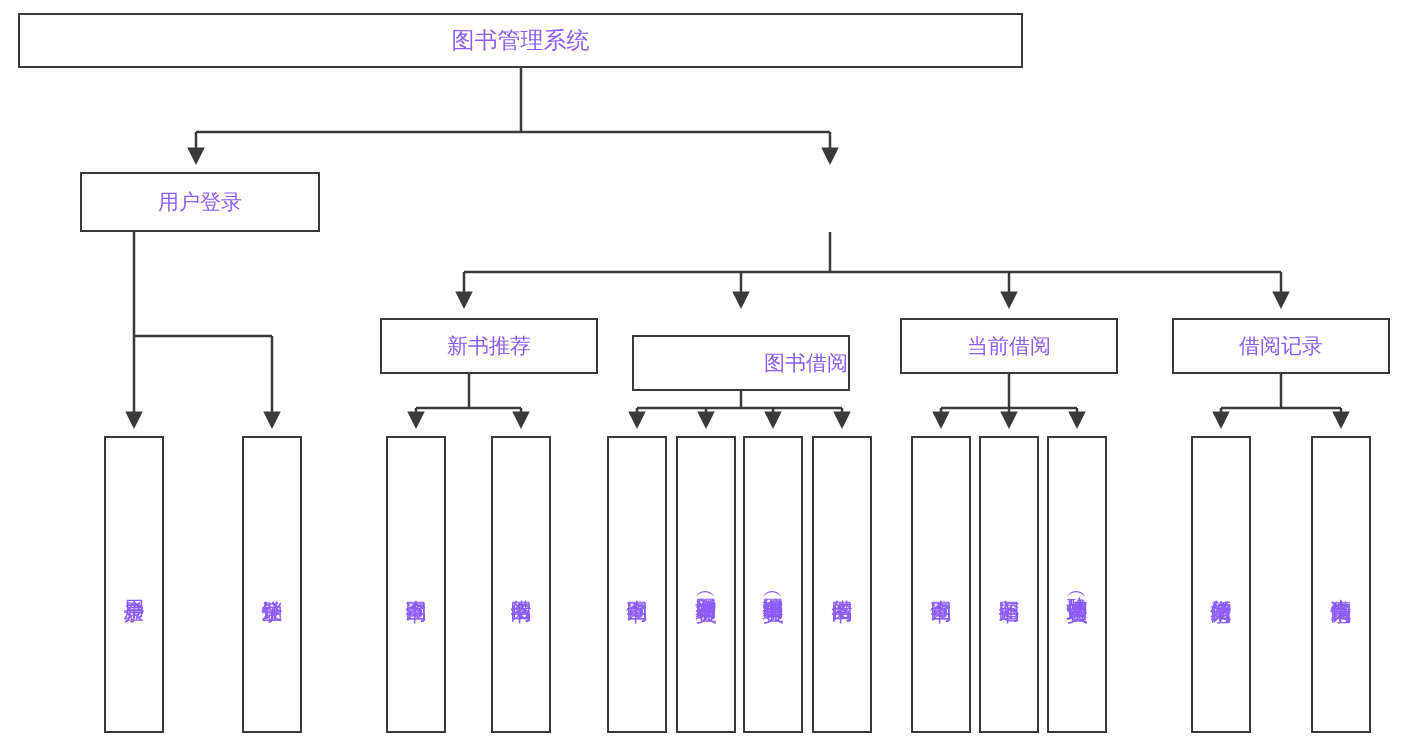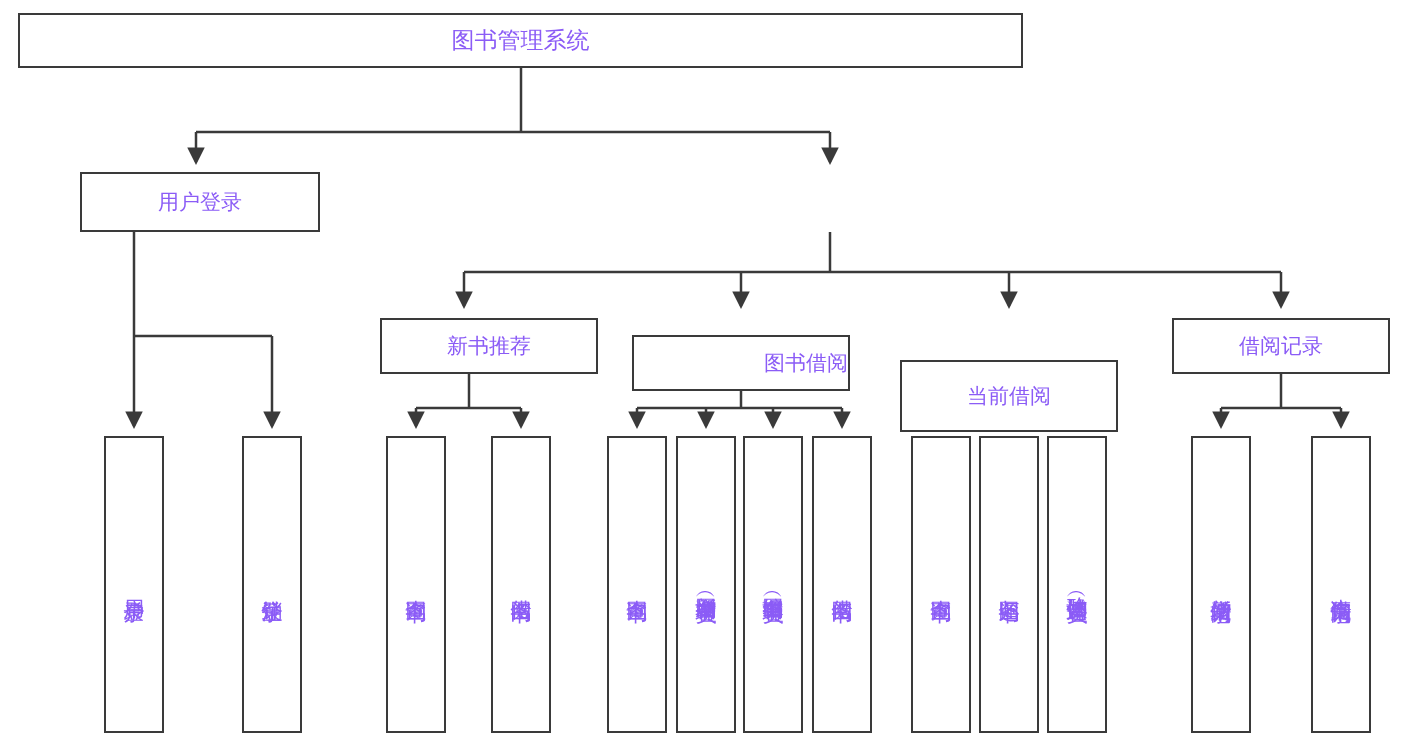--- a/index.html
+++ b/index.html
@@ -130,21 +130,21 @@
   <div class="node level2" style="left:80px; top:172px; width:240px; height:60px;">
     <span class="txt">用户登录</span>
   </div>
 
   <div class="node level3" style="left:360px; top:318px; width:218px; height:56px;margin-left:20px;">
     <span class="txt">新书推荐</span>
   </div>
   <div class="node level3" style="left:632px; top:335px; width:218px; height:56px;justify-content:flex-end;">
     <span class="txt">图书借阅</span>
   </div>
-  <div class="node level3" style="left:900px; top:318px; width:218px; height:72px;margin-top:42px;">
+  <div class="node level3" style="left:900px; top:318px; width:218px; height:56px;">
     <span class="txt">当前借阅</span>
   </div>
   <div class="node level3" style="left:1172px; top:318px; width:218px; height:56px;text-align:right;">
     <span class="txt">借阅记录</span>
   </div>
 
   <div class="node leaf" style="left:104px; top:436px; width:60px; height:297px;">
     <span class="txt">用户登录</span>
   </div>
   <div class="node leaf" style="left:242px; top:436px; width:60px; height:297px;">

